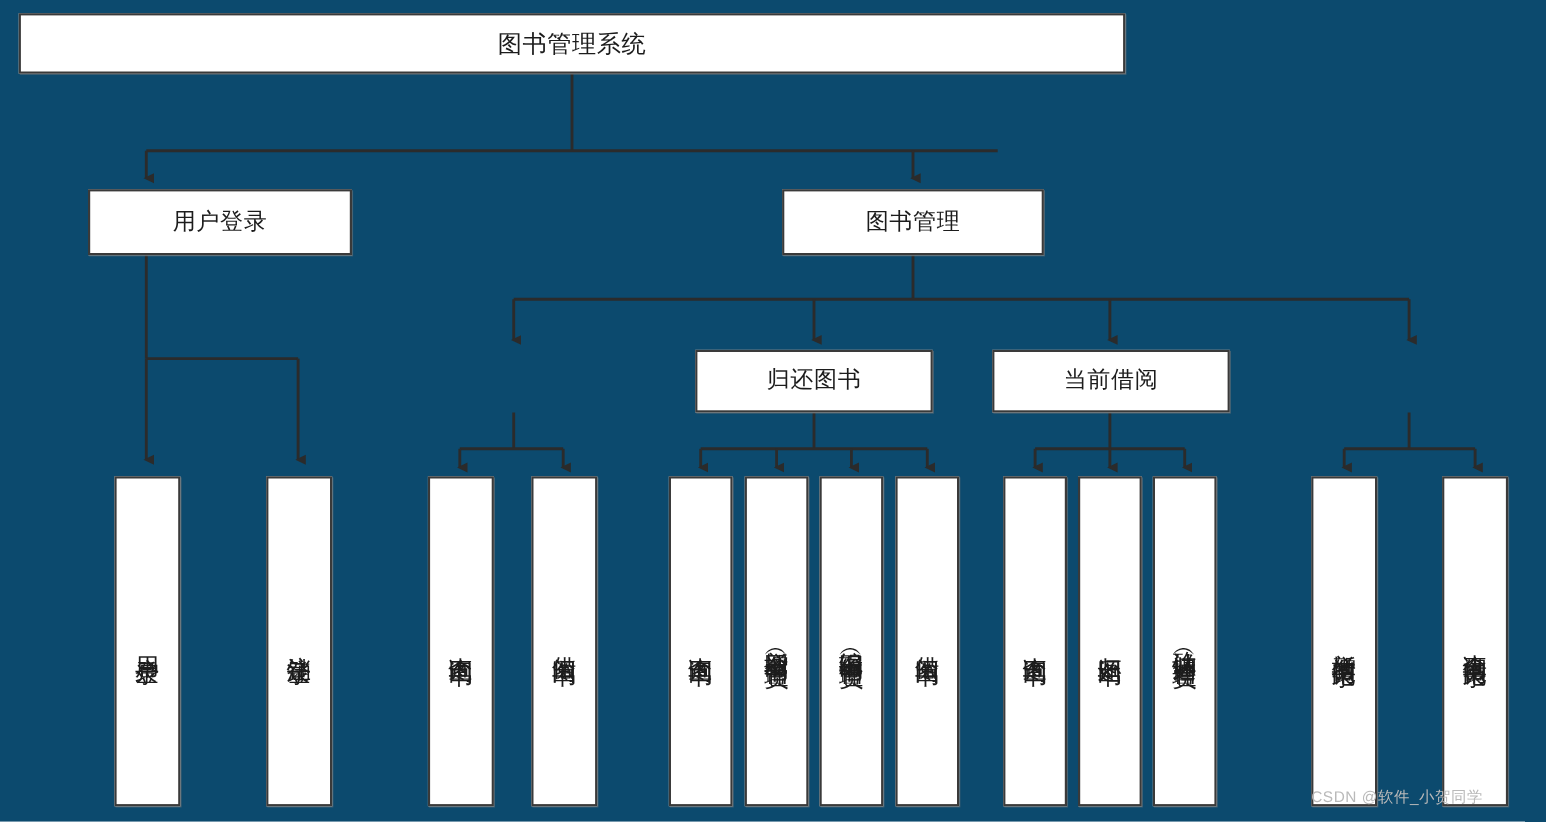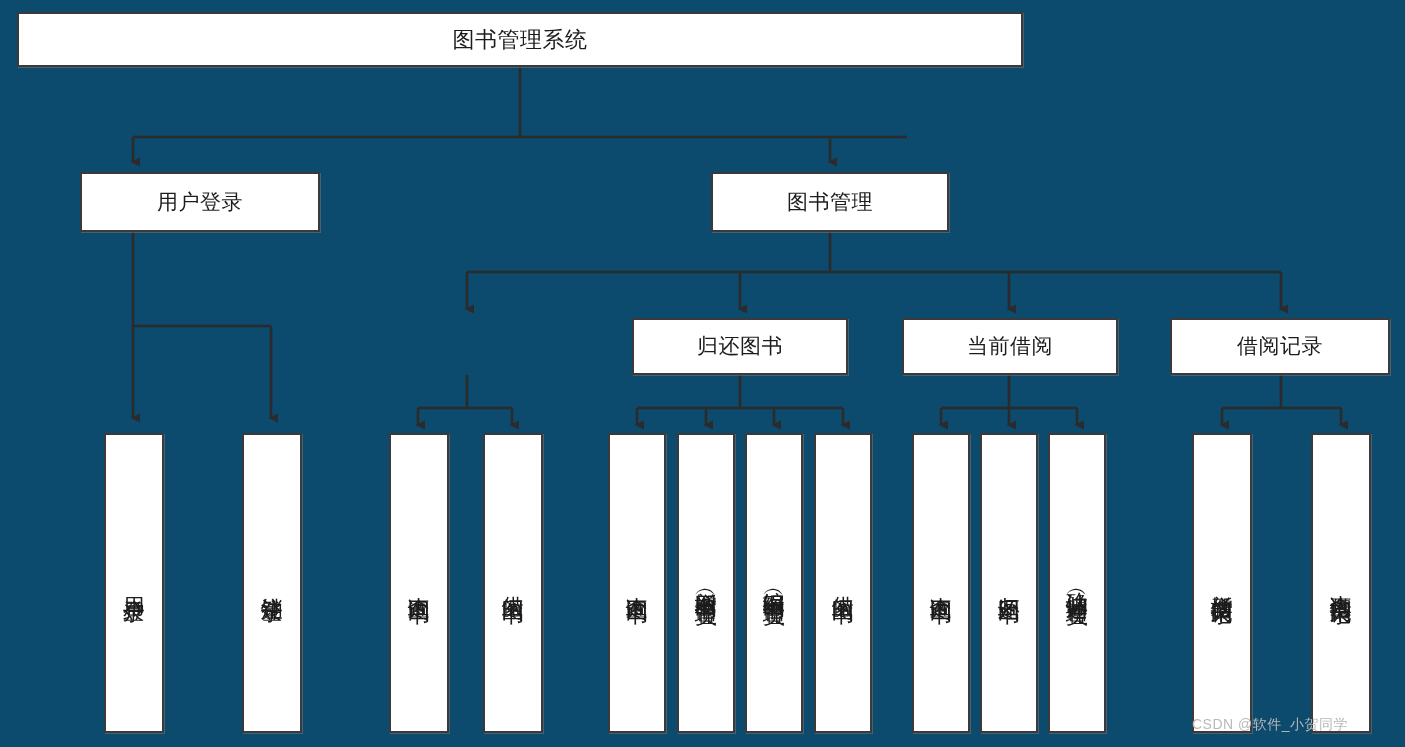--- a/index.html
+++ b/index.html
@@ -140,23 +140,20 @@
 
 
   <div class="node horiz" style="left:632px; top:318px; width:216px; height:57px;">
     <span class="node-label">归还图书</span>
   </div>
 
   <div class="node horiz" style="left:902px; top:318px; width:216px; height:57px;text-align:right;">
     <span class="node-label">当前借阅</span>
   </div>
 
-  <div class="node horiz" style="left:1170px; top:318px; width:220px; height:57px;">
-    <span class="node-label">借阅记录</span>
-  </div>
 
   <div class="node vert" style="left:104px; top:433px; width:60px; height:300px;">
     <span class="node-label">用户登录</span>
   </div>
 
   <div class="node vert" style="left:242px; top:433px; width:60px; height:300px;">
     <span class="node-label">注销登录</span>
   </div>
 
   <div class="node vert" style="left:389px; top:433px; width:60px; height:300px;">

